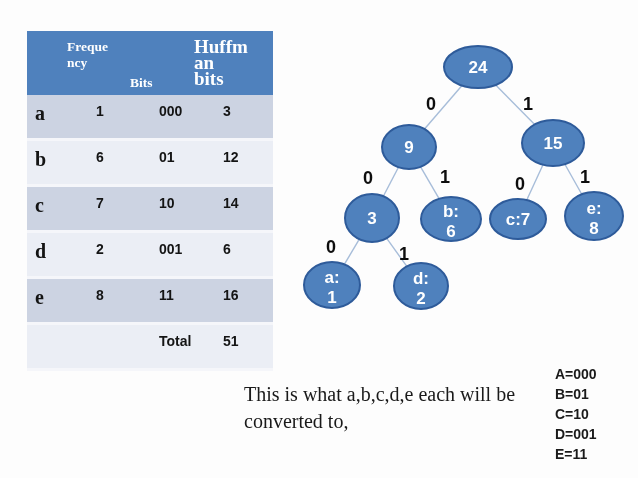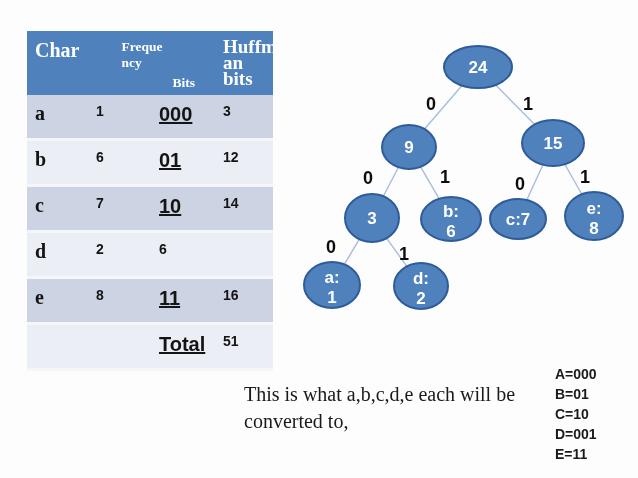--- a/index.html
+++ b/index.html
@@ -20,21 +20,21 @@
   .th-char{width:61px;font-family:"Liberation Serif",serif;font-weight:bold;font-size:20px;}
   .th-freq{width:63px;font-family:"Liberation Serif",serif;font-weight:bold;font-size:13.5px;line-height:16px;margin-left:32px;}
   .th-bits{width:64px;font-family:"Liberation Serif",serif;font-weight:bold;font-size:13.5px;line-height:16px;margin-top:36px;}
   .th-huff{width:58px;font-family:"Liberation Serif",serif;font-weight:bold;font-size:19px;line-height:16px;}
   .tr{height:46px;box-sizing:border-box;border-bottom:3px solid #f5f6fa;}
   .tr.dark{background:var(--row-dark,#ccd3e2);}
   .tr.light{background:var(--row-light,#ebeef5);}
   .td{padding:8px 2px 0 8px;box-sizing:border-box;color:#141414;}
   .td-char{width:61px;font-family:"Liberation Serif",serif;font-weight:bold;font-size:20px;line-height:20px;}
   .td-freq{width:63px;font-weight:bold;font-size:14px;}
-  .td-bits{width:64px;font-weight:bold;font-size:20px;text-decoration:underline;}
+  .td-bits{width:64px;font-weight:bold;font-size:14px;}
   .td-huff{width:58px;font-weight:bold;font-size:14px;}
 
   
   .tree-svg{position:absolute;left:0;top:0;width:638px;height:478px;}
 
   
   .caption{
     position:absolute;left:244px;top:381px;width:292px;
     font-family:Liberation Serif, serif;font-size:20px;line-height:27px;
     color:var(--text-black,#1a1a1a);
@@ -47,21 +47,20 @@
     color:var(--text-black,#1a1a1a);
   }
 </style>
 </head>
 <body>
 
 <div class="slide">
 
   <div class="htable">
     <div class="trow thead">
-      <div class="th th-char">Char</div>
       <div class="th th-freq">Freque ncy</div>
       <div class="th th-bits">Bits</div>
       <div class="th th-huff">Huffm an bits</div>
     </div>
     <div id="table-body">
         <div class="trow tr dark">
           <div class="td td-char">a</div>
           <div class="td td-freq">1</div>
           <div class="td td-bits">000</div>
           <div class="td td-huff">3</div>
@@ -74,20 +73,21 @@
         </div>
         <div class="trow tr dark">
           <div class="td td-char">c</div>
           <div class="td td-freq">7</div>
           <div class="td td-bits">10</div>
           <div class="td td-huff">14</div>
         </div>
         <div class="trow tr light">
           <div class="td td-char">d</div>
           <div class="td td-freq">2</div>
+          <div class="td td-bits">001</div>
           <div class="td td-huff">6</div>
         </div>
         <div class="trow tr dark">
           <div class="td td-char">e</div>
           <div class="td td-freq">8</div>
           <div class="td td-bits">11</div>
           <div class="td td-huff">16</div>
         </div>
         <div class="trow tr light">
           <div class="td td-char"></div>

